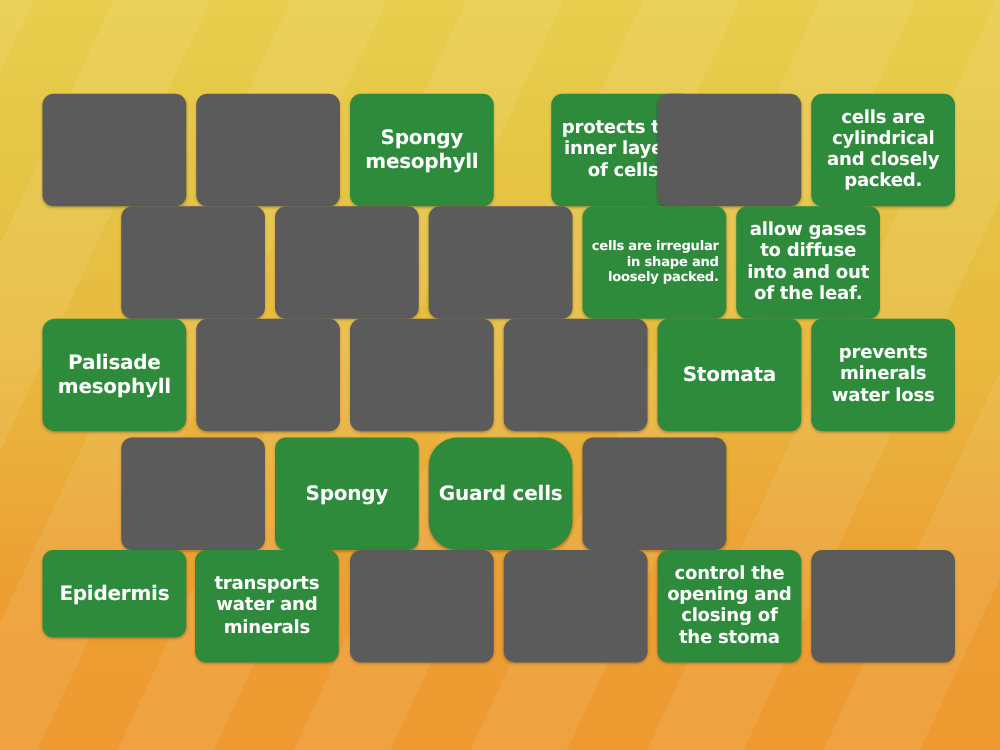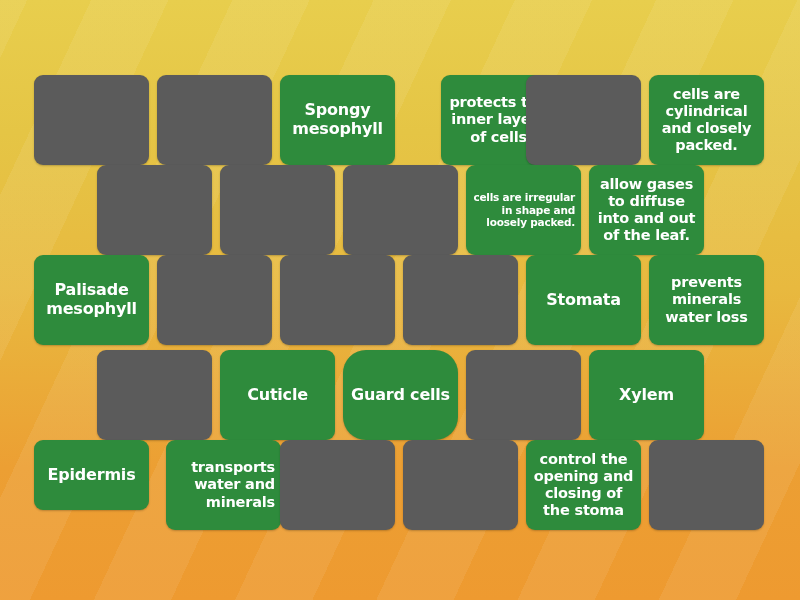--- a/index.html
+++ b/index.html
@@ -102,21 +102,21 @@
     </div>
     <div class="card hidden-card" style="left: 343px; top: 165px; width: 115px; height: 90px;">
       <span class="label fs-md"></span>
     </div>
     <div class="card revealed" style="left: 466px; top: 165px; width: 115px; height: 90px; text-align: right;">
       <span class="label fs-xs">cells are irregular in shape and loosely packed.</span>
     </div>
     <div class="card revealed" style="left: 589px; top: 165px; width: 115px; height: 90px;">
       <span class="label fs-md">allow gases to diffuse into and out of the leaf.</span>
     </div>
-    <div class="card revealed" style="left: 34px; top: 255px; width: 115px; height: 90px;">
+    <div class="card revealed" style="left: 34px; top: 255px; width: 115px; height: 90px; border-radius: 10px;">
       <span class="label fs-lg">Palisade mesophyll</span>
     </div>
     <div class="card hidden-card" style="left: 157px; top: 255px; width: 115px; height: 90px;">
       <span class="label fs-md"></span>
     </div>
     <div class="card hidden-card" style="left: 280px; top: 255px; width: 115px; height: 90px;">
       <span class="label fs-md"></span>
     </div>
     <div class="card hidden-card" style="left: 403px; top: 255px; width: 115px; height: 90px;">
       <span class="label fs-md"></span>
@@ -124,35 +124,32 @@
     <div class="card revealed" style="left: 526px; top: 255px; width: 115px; height: 90px;">
       <span class="label fs-lg">Stomata</span>
     </div>
     <div class="card revealed" style="left: 649px; top: 255px; width: 115px; height: 90px;">
       <span class="label fs-md">prevents minerals water loss</span>
     </div>
     <div class="card hidden-card" style="left: 97px; top: 350px; width: 115px; height: 90px;">
       <span class="label fs-md"></span>
     </div>
     <div class="card revealed" style="left: 220px; top: 350px; width: 115px; height: 90px;">
-      <span class="label fs-lg">Cuticle</span>
+      <span class="label fs-lg">Spongy</span>
     </div>
     <div class="card revealed" style="left: 343px; top: 350px; width: 115px; height: 90px; border-radius: 23px;">
       <span class="label fs-lg">Guard cells</span>
     </div>
     <div class="card hidden-card" style="left: 466px; top: 350px; width: 115px; height: 90px;">
       <span class="label fs-md"></span>
     </div>
-    <div class="card revealed" style="left: 589px; top: 350px; width: 115px; height: 90px;">
-      <span class="label fs-lg">Xylem</span>
-    </div>
     <div class="card revealed" style="left: 34px; top: 440px; width: 115px; height: 70px;">
       <span class="label fs-lg">Epidermis</span>
     </div>
-    <div class="card revealed" style="left: 166px; top: 440px; width: 115px; height: 90px; text-align: right;">
+    <div class="card revealed" style="left: 156px; top: 440px; width: 115px; height: 90px;">
       <span class="label fs-md">transports water and minerals</span>
     </div>
     <div class="card hidden-card" style="left: 280px; top: 440px; width: 115px; height: 90px;">
       <span class="label fs-md"></span>
     </div>
     <div class="card hidden-card" style="left: 403px; top: 440px; width: 115px; height: 90px;">
       <span class="label fs-md"></span>
     </div>
     <div class="card revealed" style="left: 526px; top: 440px; width: 115px; height: 90px;">
       <span class="label fs-md">control the opening and closing of the stoma</span>

